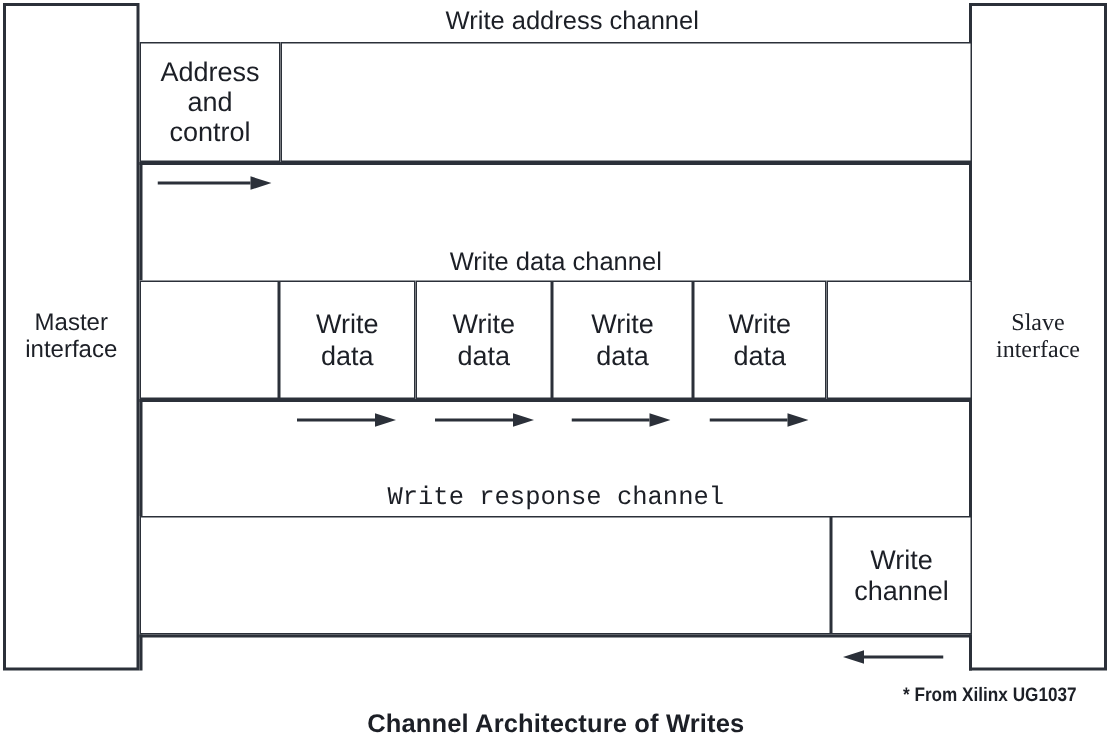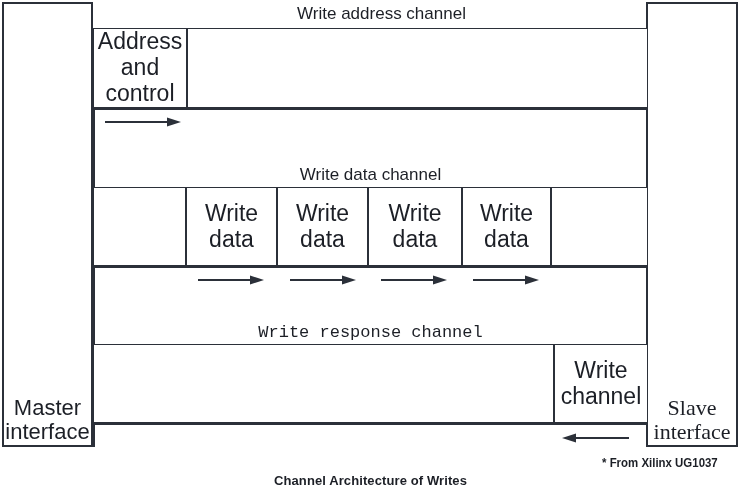--- a/index.html
+++ b/index.html
@@ -25,42 +25,41 @@
   .box {
     position: absolute;
     box-sizing: border-box;
     border: 2px solid #2b3039;
     background: #ffffff;
     display: flex;
     align-items: center;
     justify-content: center;
     text-align: center;
     line-height: 1.12;
-    font-size: 23px;
+    font-size: 18px;
   }
   .interface-box {
-    font-size: 22px;
-    align-items: flex-end;
+    font-size: 16px;
   }
   .plain-cell {
     border: 1px solid #2b3039;
   }
   .band {
     position: absolute;
     box-sizing: border-box;
     display: flex;
     align-items: center;
     justify-content: center;
     font-size: 17px;
     text-align: center;
   }
   .caption {
     position: absolute;
     font-weight: bold;
-    font-size: 13px;
+    font-size: 17px;
     letter-spacing: 0.1px;
     white-space: nowrap;
   }
   .footnote {
     position: absolute;
     font-weight: bold;
     font-size: 13px;
     white-space: nowrap;
     transform: scaleX(0.88);
     transform-origin: left center;

